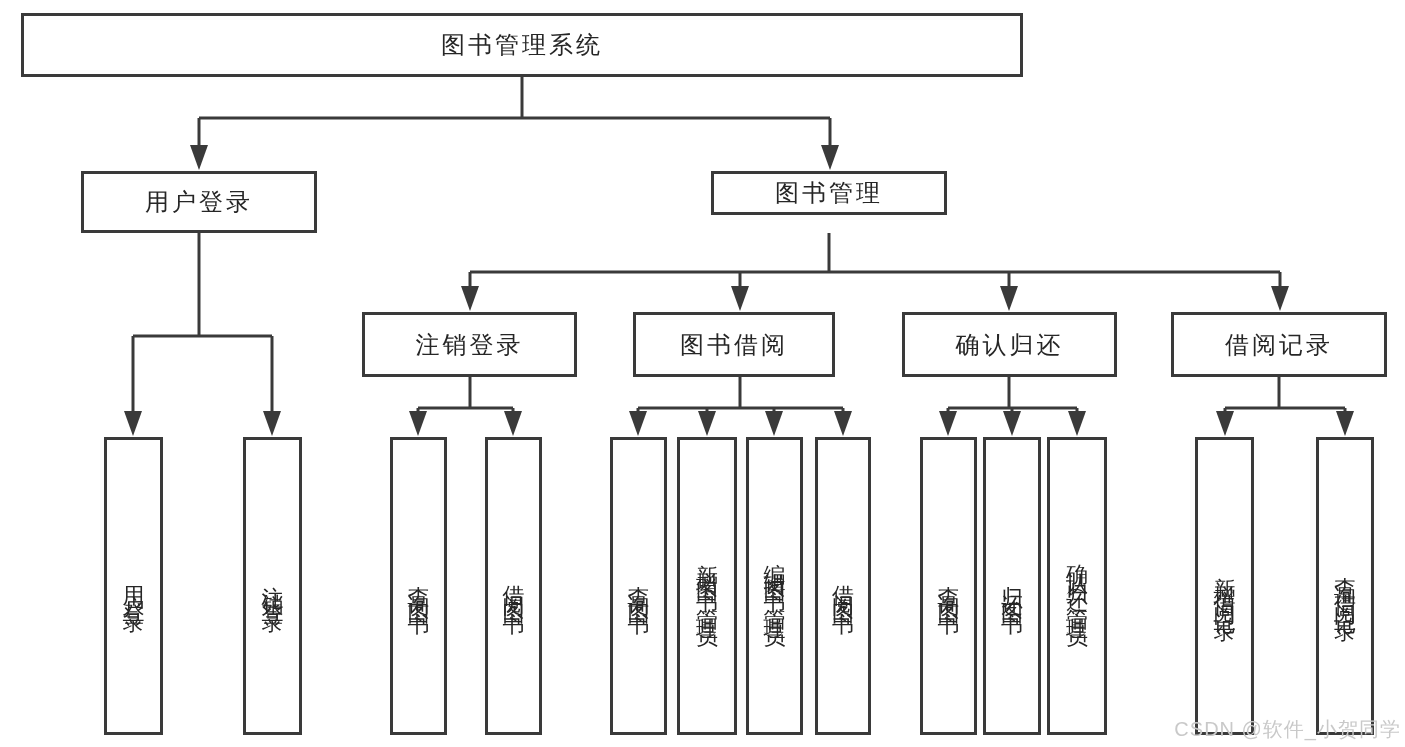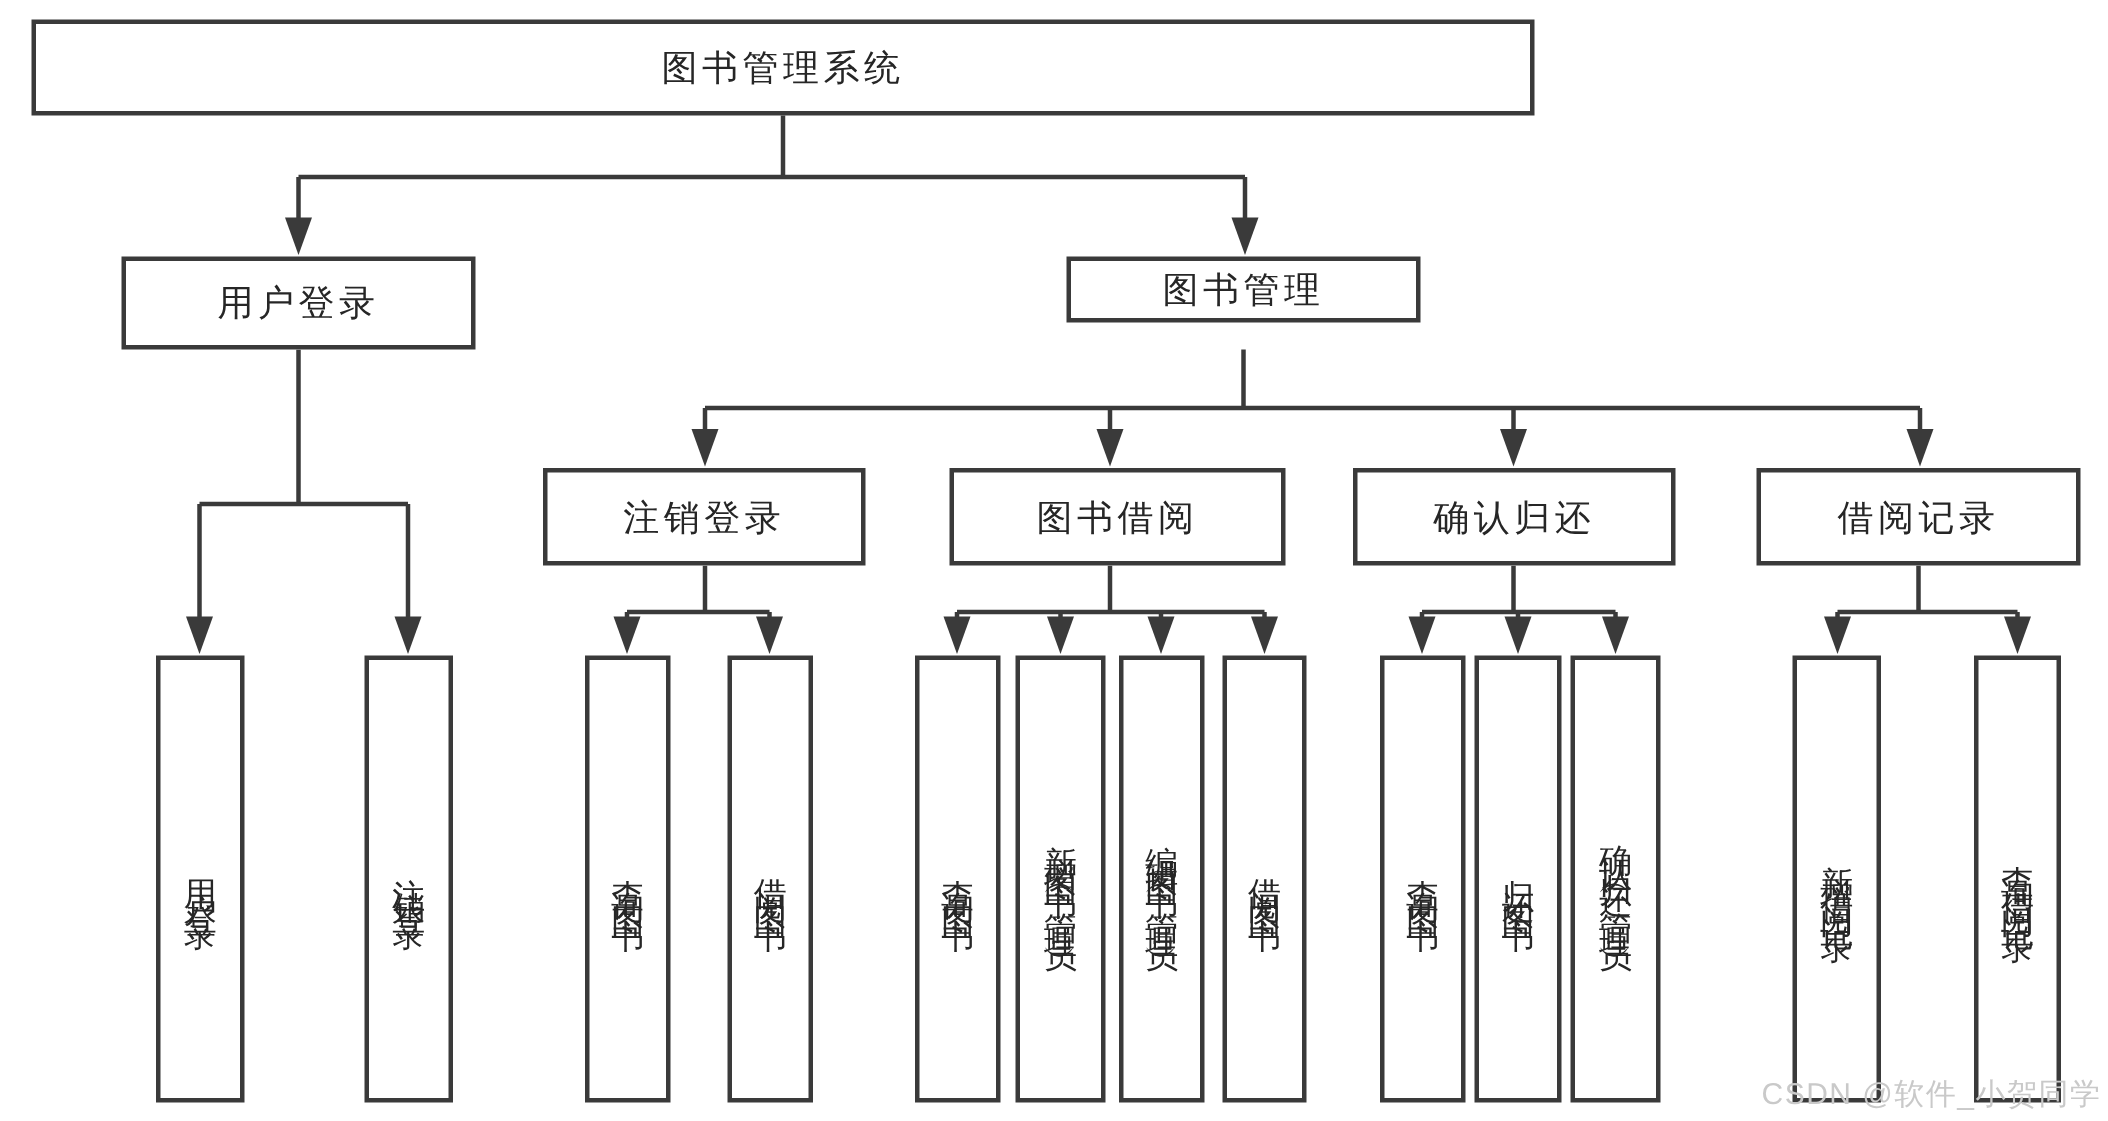--- a/index.html
+++ b/index.html
@@ -133,21 +133,21 @@
     <polygon points="1216,411 1234,411 1225,436"></polygon>
     <polygon points="1336,411 1354,411 1345,436"></polygon>
   </svg>
 
   <div class="node hnode" style="left:21px; top:13px; width:1002px; height:64px;">图书管理系统</div>
 
   <div class="node hnode" style="left:81px; top:171px; width:236px; height:62px;">用户登录</div>
   <div class="node hnode" style="left:711px; top:171px; width:236px; height:44px;">图书管理</div>
 
   <div class="node hnode" style="left:362px; top:312px; width:215px; height:65px;">注销登录</div>
-  <div class="node hnode" style="left:633px; top:312px; width:224px; height:65px;">图书借阅</div>
+  <div class="node hnode" style="left:633px; top:312px; width:202px; height:65px;">图书借阅</div>
   <div class="node hnode" style="left:902px; top:312px; width:215px; height:65px;">确认归还</div>
   <div class="node hnode" style="left:1171px; top:312px; width:216px; height:65px;">借阅记录</div>
 
   <div class="node vnode" style="left:104px; top:437px; width:59px; height:298px;">用户登录</div>
   <div class="node vnode" style="left:243px; top:437px; width:59px; height:298px;">注销登录</div>
 
   <div class="node vnode" style="left:390px; top:437px; width:57px; height:298px;">查询图书</div>
   <div class="node vnode" style="left:485px; top:437px; width:57px; height:298px;">借阅图书</div>
 
   <div class="node vnode" style="left:610px; top:437px; width:57px; height:298px;">查询图书</div>

